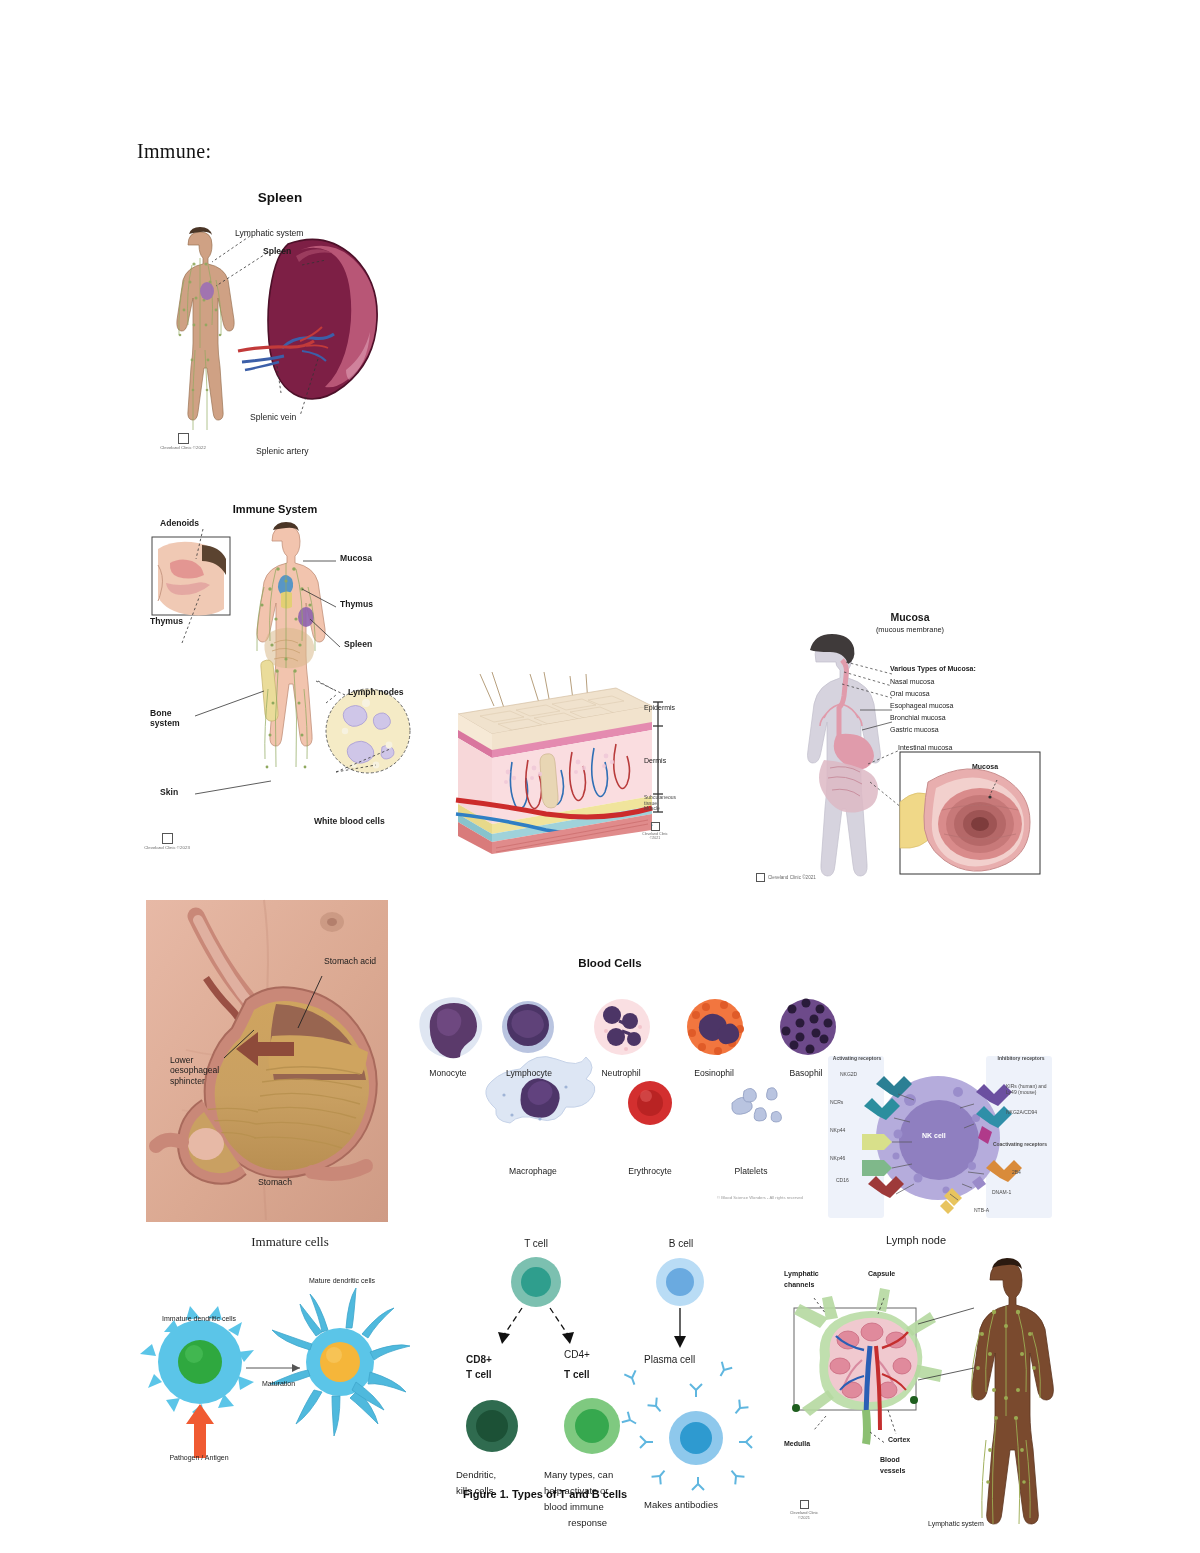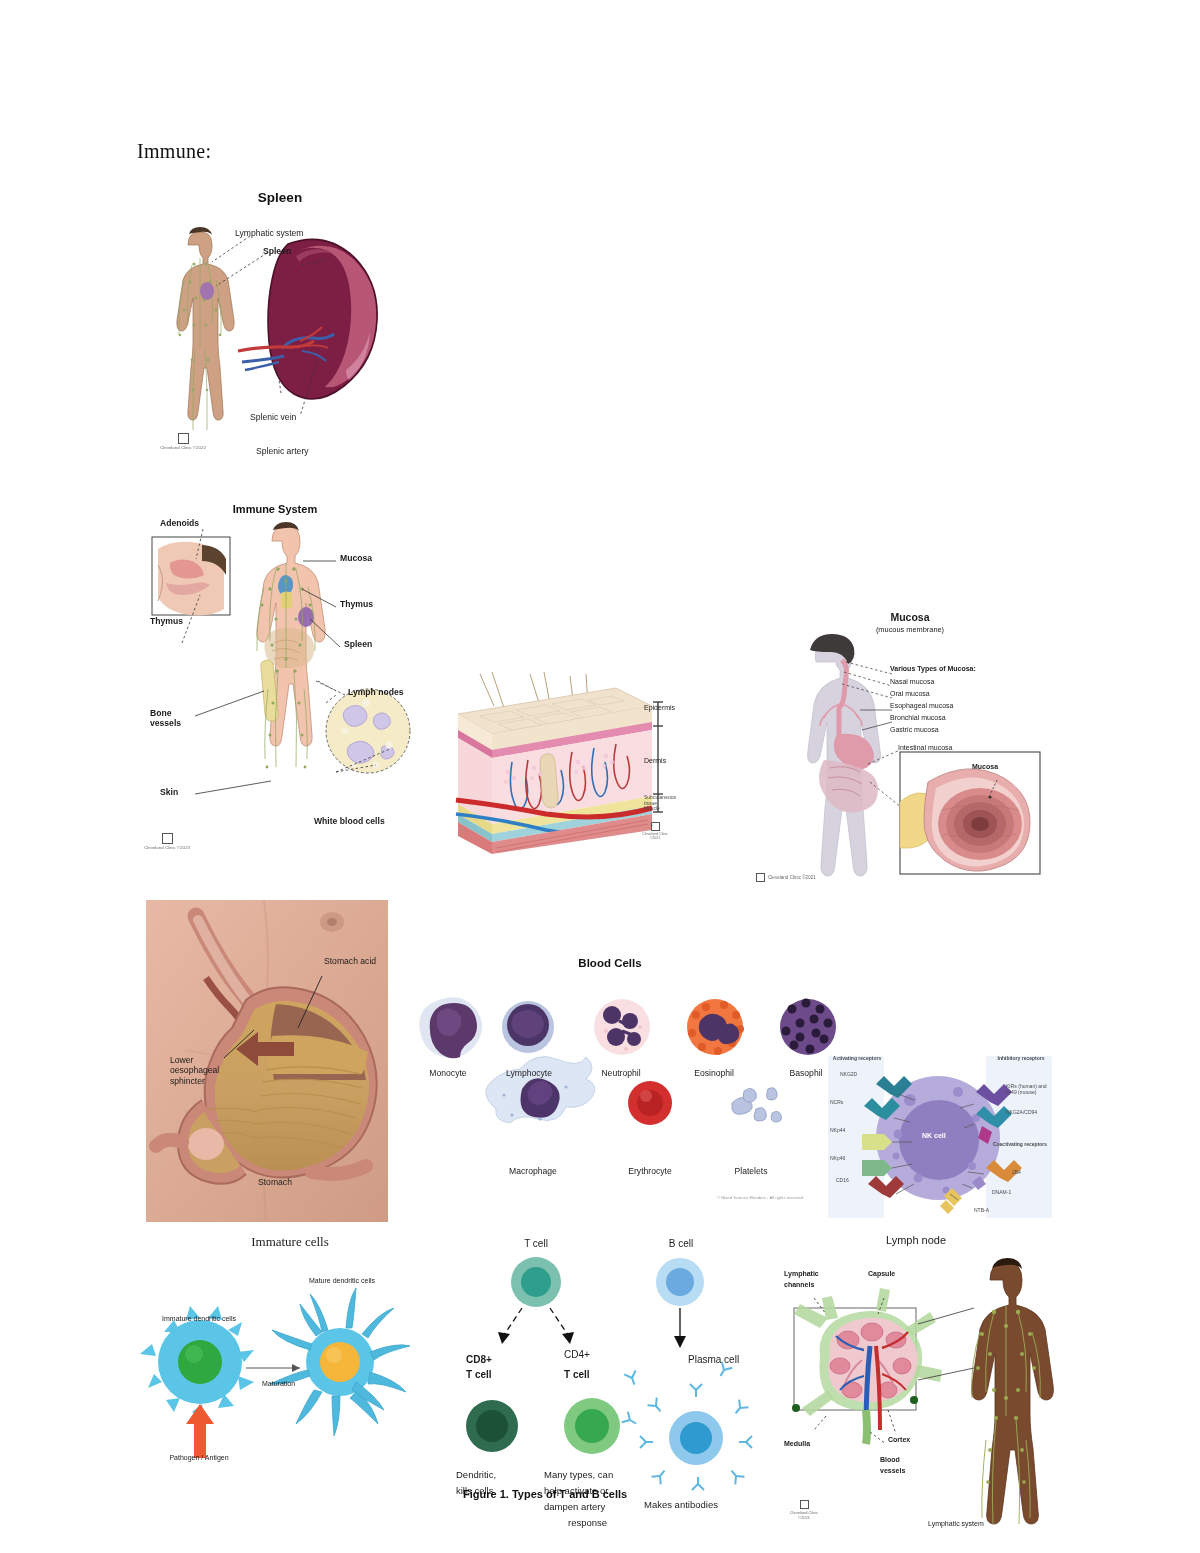--- a/index.html
+++ b/index.html
@@ -197,21 +197,21 @@
         <path d="M186 184 L196 176" stroke-dasharray="2.5 2.5"></path>
       </g>
     </svg>
 
     <div class="abs lbl" style="left:20px;top:16px;font-weight:bold;">Adenoids</div>
     <div class="abs lbl" style="left:10px;top:114px;font-weight:bold;">Thymus</div>
     <div class="abs lbl" style="left:200px;top:51px;font-weight:bold;">Mucosa</div>
     <div class="abs lbl" style="left:200px;top:97px;font-weight:bold;">Thymus</div>
     <div class="abs lbl" style="left:204px;top:137px;font-weight:bold;">Spleen</div>
     <div class="abs lbl" style="left:208px;top:185px;font-weight:bold;">Lymph nodes</div>
-    <div class="abs lbl" style="left:10px;top:206px;width:46px;font-weight:bold;">Bone vessels</div>
+    <div class="abs lbl" style="left:10px;top:206px;width:46px;font-weight:bold;">Bone system</div>
     <div class="abs lbl" style="left:20px;top:285px;font-weight:bold;">Skin</div>
     <div class="abs lbl" style="left:174px;top:314px;font-weight:bold;">White blood cells</div>
 
     <div class="abs" style="left:4px;top:330px;width:46px;">
       <div class="credit-box"></div>
       <div class="credit">Cleveland Clinic ©2023</div>
     </div>
   </div>
 
   <div class="abs" style="left:420px;top:672px;width:260px;height:185px;">
@@ -803,28 +803,28 @@
       </g>
     </svg>
 
     <div class="abs lbl ctr" style="left:66px;top:8px;width:60px;font-size:10px;">T cell</div>
     <div class="abs lbl ctr" style="left:212px;top:8px;width:58px;font-size:10px;">B cell</div>
 
     <div class="abs lbl" style="left:26px;top:124px;font-size:10px;font-weight:bold;">CD8+</div>
     <div class="abs lbl" style="left:26px;top:139px;font-size:10px;font-weight:bold;">T cell</div>
     <div class="abs lbl" style="left:124px;top:119px;font-size:10px;font-weight:normal;">CD4+</div>
     <div class="abs lbl" style="left:124px;top:139px;font-size:10px;font-weight:bold;">T cell</div>
-    <div class="abs lbl" style="left:204px;top:124px;font-size:10px;margin-left:44px;">Plasma cell</div>
+    <div class="abs lbl" style="left:204px;top:124px;font-size:10px;">Plasma cell</div>
 
     <div class="abs lbl" style="left:16px;top:240px;font-size:9.5px;">Dendritic,</div>
     <div class="abs lbl" style="left:16px;top:256px;font-size:9.5px;">kills cells</div>
 
     <div class="abs lbl" style="left:104px;top:240px;font-size:9.5px;">Many types, can</div>
     <div class="abs lbl" style="left:104px;top:256px;font-size:9.5px;">help activate or</div>
-    <div class="abs lbl" style="left:104px;top:272px;font-size:9.5px;">dampen artery</div>
+    <div class="abs lbl" style="left:104px;top:272px;font-size:9.5px;">blood immune</div>
     <div class="abs lbl" style="left:128px;top:288px;font-size:9.5px;">response</div>
 
     <div class="abs lbl" style="left:204px;top:270px;font-size:9.5px;">Makes antibodies</div>
   </div>
 
   <div class="abs" style="left:446px;top:1488px;font-size:11px;font-weight:bold;color:#111;padding-left:17px;">Figure 1. Types of T and B cells</div>
 
   <div class="abs" style="left:778px;top:1232px;width:290px;height:305px;">
     <div class="abs" style="left:78px;top:2px;width:120px;text-align:center;font-size:11px;color:#222;">Lymph node</div>
 

